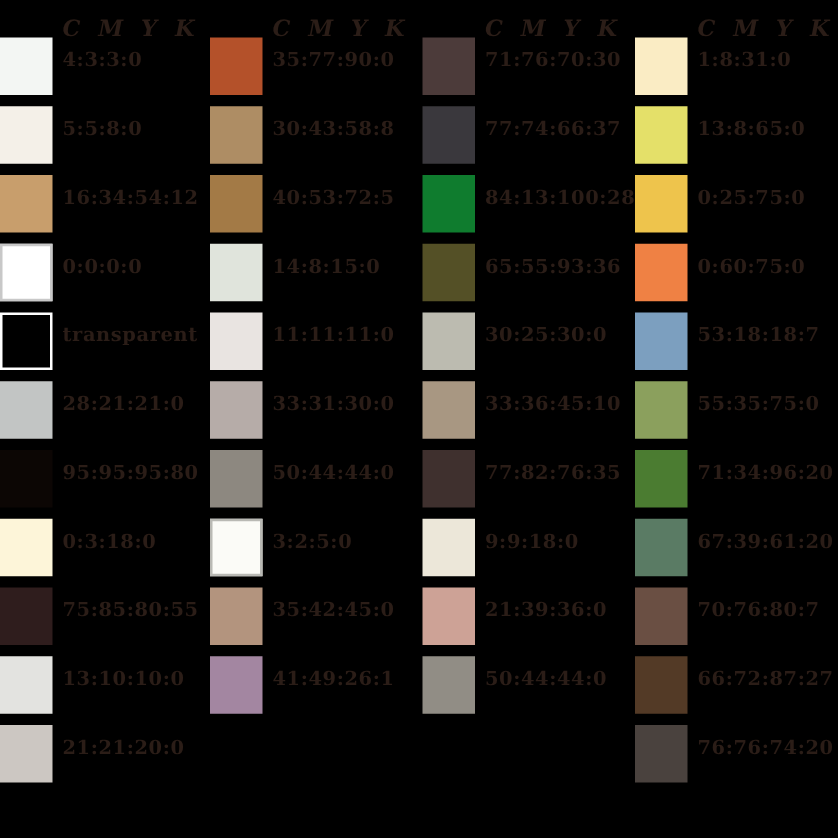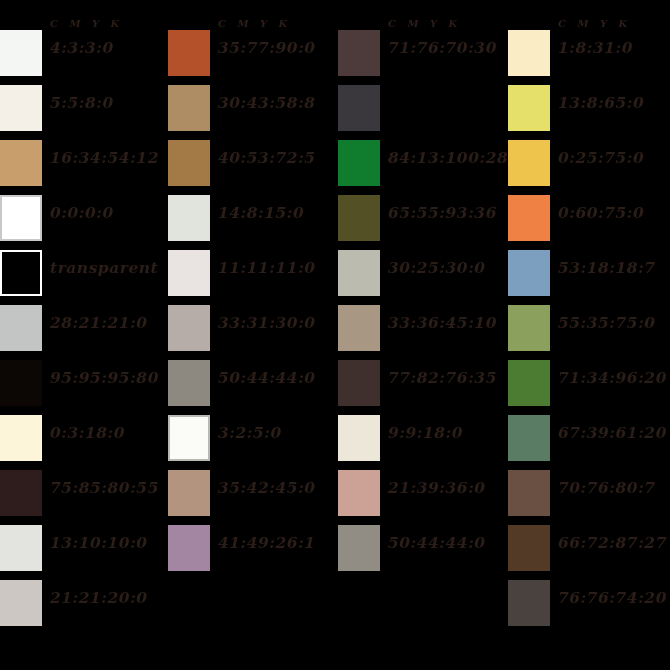--- a/index.html
+++ b/index.html
@@ -44,33 +44,32 @@
     box-sizing: border-box;
   }
 
   .swatch-label {
     position: absolute;
     left: 50px;
     top: 9px;
     white-space: nowrap;
     color: #2b1d17;
     font-size: 15.5px;
-    font-style: italic;
     font-weight: bold;
     letter-spacing: 0.5px;
     line-height: 18px;
   }
 
   .swatch-header {
     position: absolute;
     left: 50px;
     top: -14px;
     white-space: nowrap;
     color: #2b1d17;
-    font-size: 10px;
+    font-size: 18px;
     font-style: italic;
     font-weight: bold;
     letter-spacing: 4px;
     line-height: 16px;
   }
 
   
   #column-1 { left: -2px; }
   #column-2 { left: 168px; }
   #column-3 { left: 338px; }
@@ -176,20 +175,21 @@
       </div>
     </div>
   <div class="swatch-column" id="column-3">
       <div class="swatch-row">
         <div class="swatch-chip" style="background: rgb(76, 59, 58);"></div>
         <div class="swatch-header">C M Y K</div>
         <div class="swatch-label">71:76:70:30</div>
       </div>
       <div class="swatch-row">
         <div class="swatch-chip" style="background: rgb(58, 56, 61);"></div>
+        <div class="swatch-label">77:74:66:37</div>
       </div>
       <div class="swatch-row">
         <div class="swatch-chip" style="background: rgb(15, 124, 46);"></div>
         <div class="swatch-label">84:13:100:28</div>
       </div>
       <div class="swatch-row">
         <div class="swatch-chip" style="background: rgb(84, 80, 38);"></div>
         <div class="swatch-label">65:55:93:36</div>
       </div>
       <div class="swatch-row">

